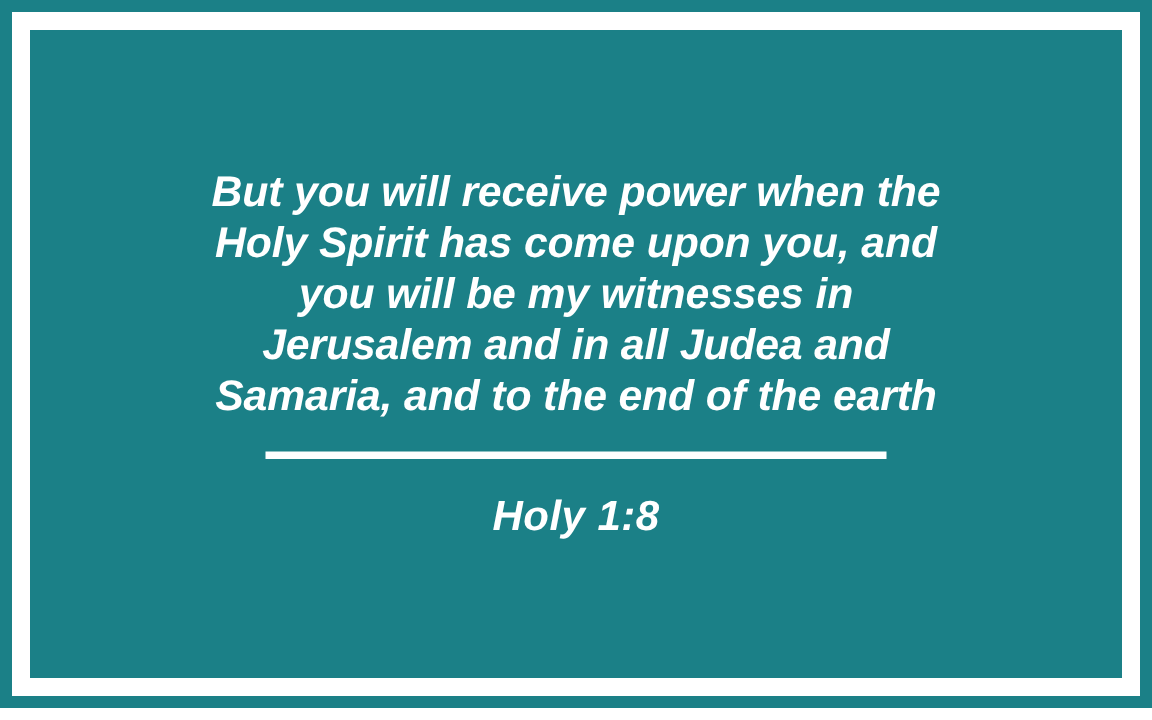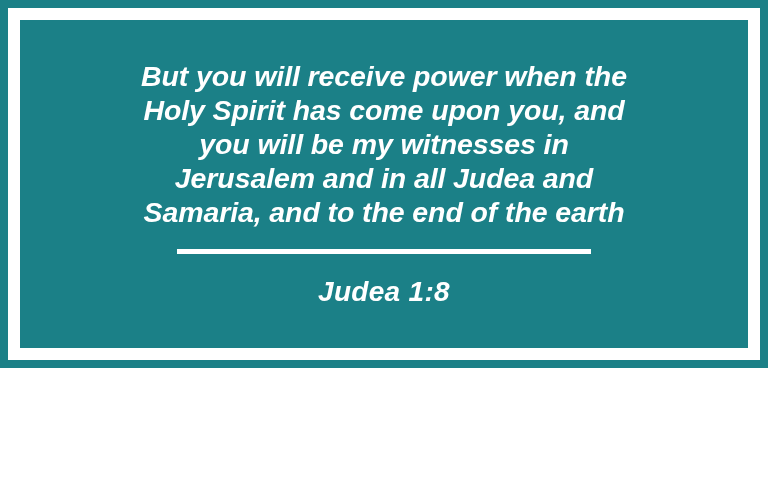--- a/index.html
+++ b/index.html
@@ -10,21 +10,21 @@
   body {
     width: 768px;
     height: 480px;
     overflow: hidden;
     font-family: "Liberation Sans", sans-serif;
   }
 
   #verse-card {
     position: relative;
     width: 768px;
-    height: 368px;
+    height: 472px;
     box-sizing: border-box;
     background: #1b8087;
   }
 
   
   #card-frame {
     position: absolute;
     left: 8px;
     top: 8px;
     right: 8px;
@@ -94,17 +94,17 @@
     <div id="card-content">
 
       <p id="verse-text">But you will receive power when the
 Holy Spirit has come upon you, and
 you will be my witnesses in
 Jerusalem and in all Judea and
 Samaria, and to the end of the earth</p>
 
       <div id="verse-divider"></div>
 
-      <p id="verse-reference">Judea 1:8</p>
+      <p id="verse-reference">Holy 1:8</p>
 
     </div>
   </div>
 </div>
 
 </body></html>

